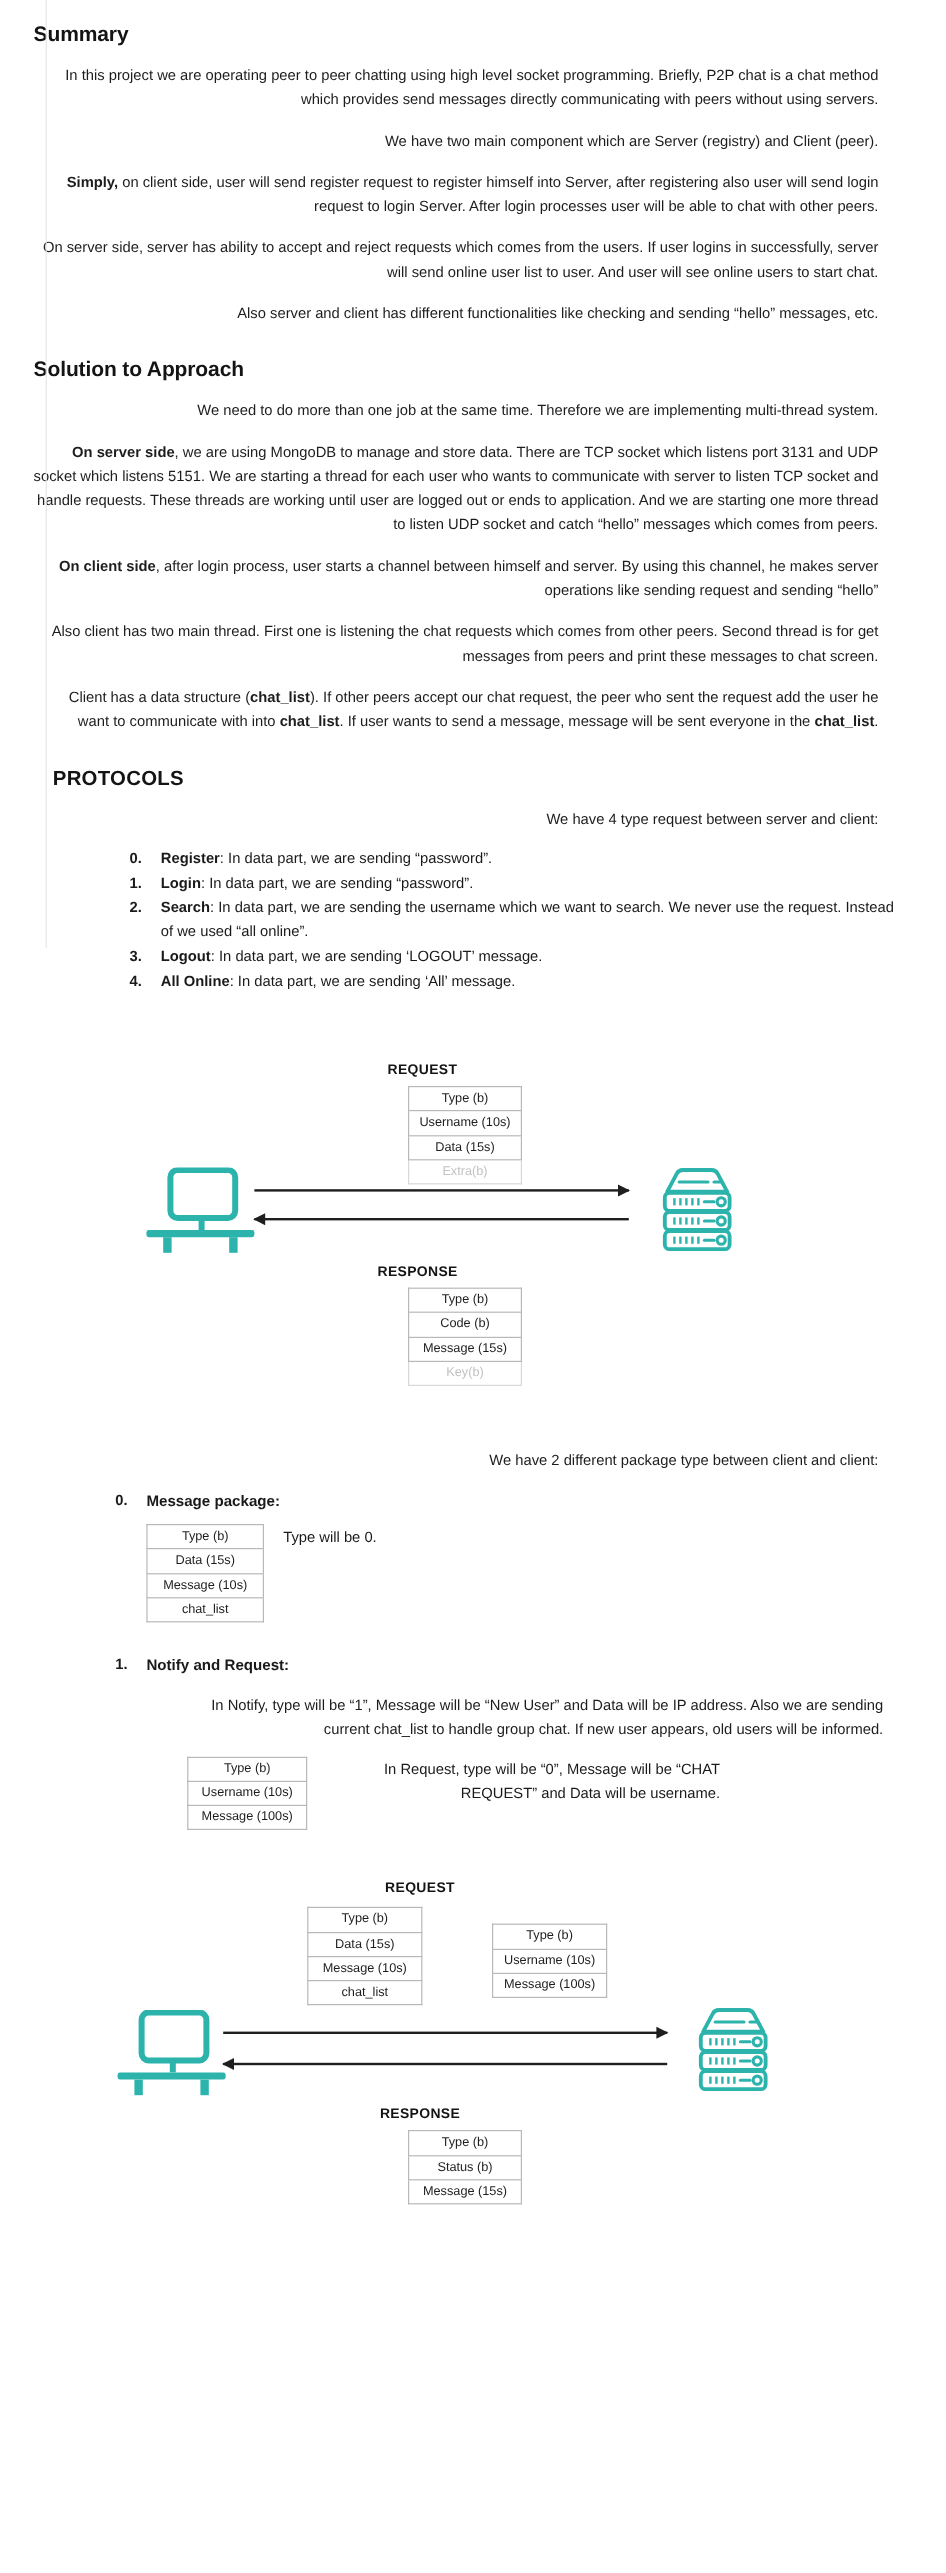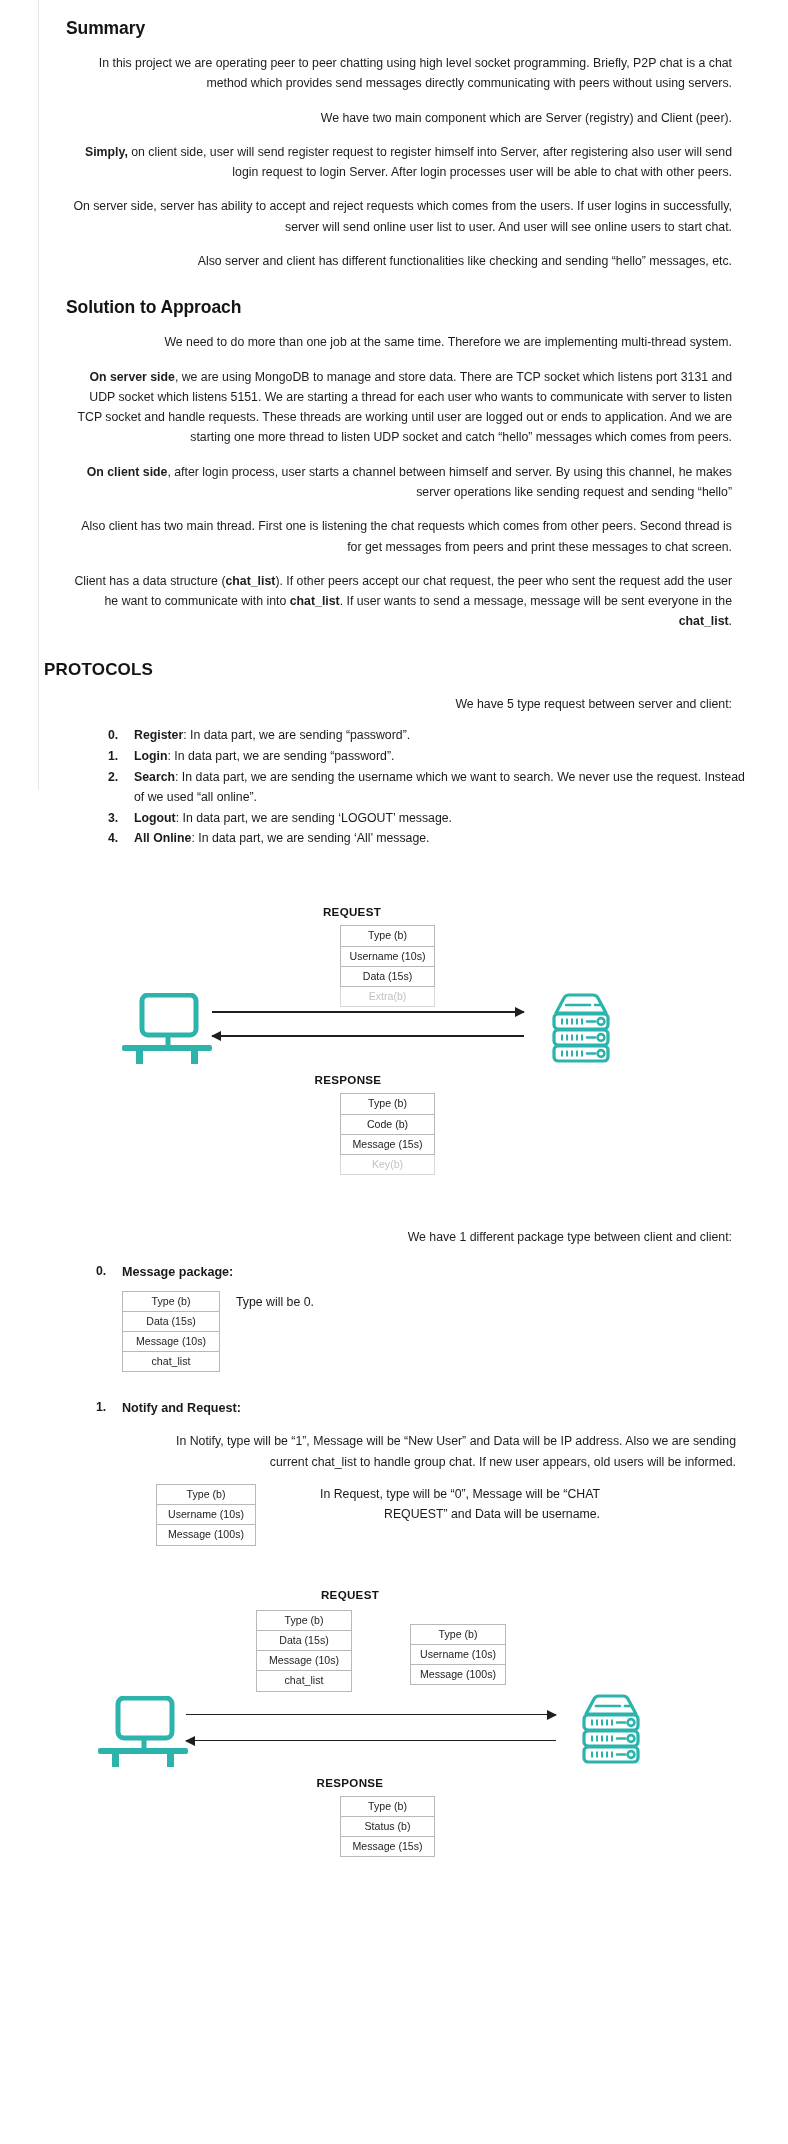--- a/index.html
+++ b/index.html
@@ -45,21 +45,21 @@
     font-size: 12.3px;
     line-height: 1.65;
     margin: 0 0 14px 0;
     color: #1d1d1d;
     text-align: right;
   }
   p.body:last-child { margin-bottom: 0; }
   b, strong { font-weight: bold; }
 
   .block {
-    padding-left: 66px;
+    padding-left: 28px;
     padding-right: 56px;
   }
 
   
   ol.proto-list {
     margin: 12px;
     padding: 0 30px 0 96px;
     list-style: none;
     counter-reset: item -1;
   }
@@ -198,21 +198,21 @@
     <p class="body"><b>On client side</b><span>, after login process, user starts a channel between himself and server. By using this channel, he makes server operations like sending request and sending “hello”</span></p>
     <p class="body">Also client has two main thread. First one is listening the chat requests which comes from other peers. Second thread is for get messages from peers and print these messages to chat screen.</p>
     <p class="body"><span>Client has a data structure (</span><b>chat_list</b><span>). If other peers accept our chat request, the peer who sent the request add the user he want to communicate with into </span><b>chat_list</b><span>. If user wants to send a message, message will be sent everyone in the </span><b>chat_list</b><span>.</span></p>
   </section>
 
   <div style="height:28px"></div>
 
   <section>
     <div style="padding-left:44px; padding-right:56px;">
       <h2 class="sec-title protocols">PROTOCOLS</h2>
-      <p class="body" style="margin-left:22px">We have 5 type request between server and client:</p>
+      <p class="body" style="margin-left:22px">We have 4 type request between server and client:</p>
     </div>
     <ol class="proto-list">
       <li><b>Register</b><span>: In data part, we are sending “password”.</span></li>
       <li><b>Login</b><span>: In data part, we are sending “password”.</span></li>
       <li><b>Search</b><span>: In data part, we are sending the username which we want to search. We never use the request. Instead of we used “all online”.</span></li>
       <li><b>Logout</b><span>: In data part, we are sending ‘LOGOUT’ message.</span></li>
       <li><b>All Online</b><span>: In data part, we are sending ‘All’ message.</span></li>
     </ol>
   </section>
 
@@ -305,21 +305,21 @@
             <td>Message (15s)</td>
           </tr>
       <tr>
             <td class="muted">Key(b)</td>
           </tr>
     </tbody>
       </table>
   </div>
 
   <section>
-    <p class="body" style="padding-left:66px; padding-right:56px;">We have 1 different package type between client and client:</p>
+    <p class="body" style="padding-left:66px; padding-right:56px;">We have 2 different package type between client and client:</p>
 
     <ol class="pkg-list">
       <li>
         <span class="li-head">Message package:</span>
         <div style="display:flex; align-items:flex-start; gap:16px; margin-top:8px;">
           <table class="packet" style="width:98px;">
             <tbody>
                 <tr>
                   <td>Type (b)</td>
                 </tr>

